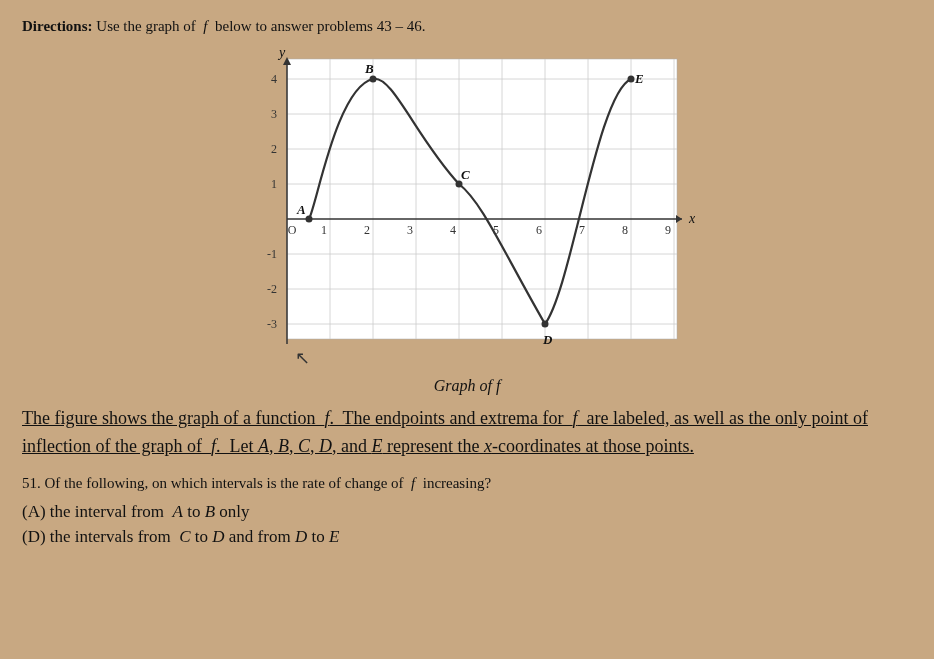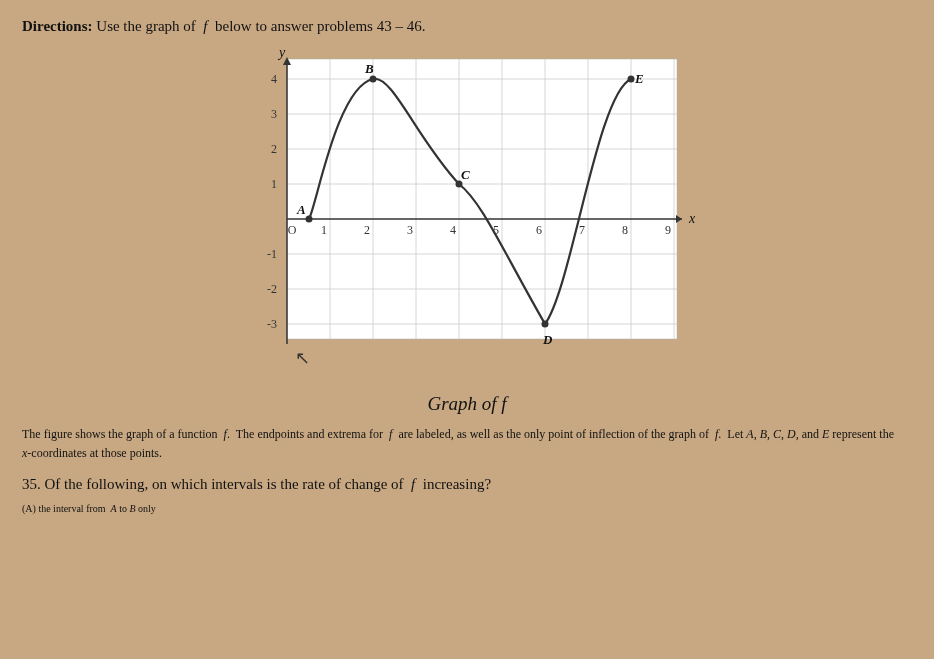--- a/index.html
+++ b/index.html
@@ -20,39 +20,40 @@
       font-weight: bold;
       font-family: Liberation Serif, serif;
     }
     .graph-container {
       display: flex;
       flex-direction: column;
       align-items: center;
       margin-bottom: 10px;
     }
     .graph-caption {
-      font-size: 19px;
-      margin-top: 24px;
+      font-size: 16px;
+      margin-top: 8px;
       font-style: italic;
     }
     svg text {
       font-family: Georgia, serif;
     }
     .description-text {
-      font-size: 12px;
+      font-size: 18px;
       line-height: 1.55;
       margin-bottom: 14px;
       max-width: 880px;
+      text-decoration: underline;
     }
     .question-text {
       font-size: 15px;
       margin-bottom: 10px;
     }
     .answer-option {
-      font-size: 10px;
+      font-size: 17px;
       margin-bottom: 5px;
     }
     em, .italic { font-style: italic; }
   </style>
 </head>
 <body>
 
 <div class="directions-line">
   <strong>Directions:</strong>
   <span> Use the graph of &nbsp;<em>f</em>&nbsp; below to answer problems 43 – 46.</span>
@@ -150,20 +151,23 @@
 </div>
 
 <div class="description-text">
   <span>
     The figure shows the graph of a function &nbsp;<em>f</em>.&nbsp; The endpoints and extrema for &nbsp;<em>f</em>&nbsp; are labeled, as well as the only point of inflection of the graph of &nbsp;<em>f</em>.&nbsp; Let <em>A</em>, <em>B</em>, <em>C</em>, <em>D</em>, and <em>E</em> represent the <em>x</em>-coordinates at those points.
   </span>
 </div>
 
 <div>
   <div class="question-text">
-    <span>35.</span>
+    <span>51.</span>
     <span> Of the following, on which intervals is the rate of change of &nbsp;<em>f</em>&nbsp; increasing?</span>
   </div>
 
   <div class="answer-option">
     <span>(A) the interval from &nbsp;<em>A</em> to <em>B</em> only</span>
   </div>
+  <div class="answer-option">
+    <span>(D) the intervals from &nbsp;<em>C</em> to <em>D</em> and from <em>D</em> to <em>E</em></span>
+  </div>
 </div>
 
 </body></html>

